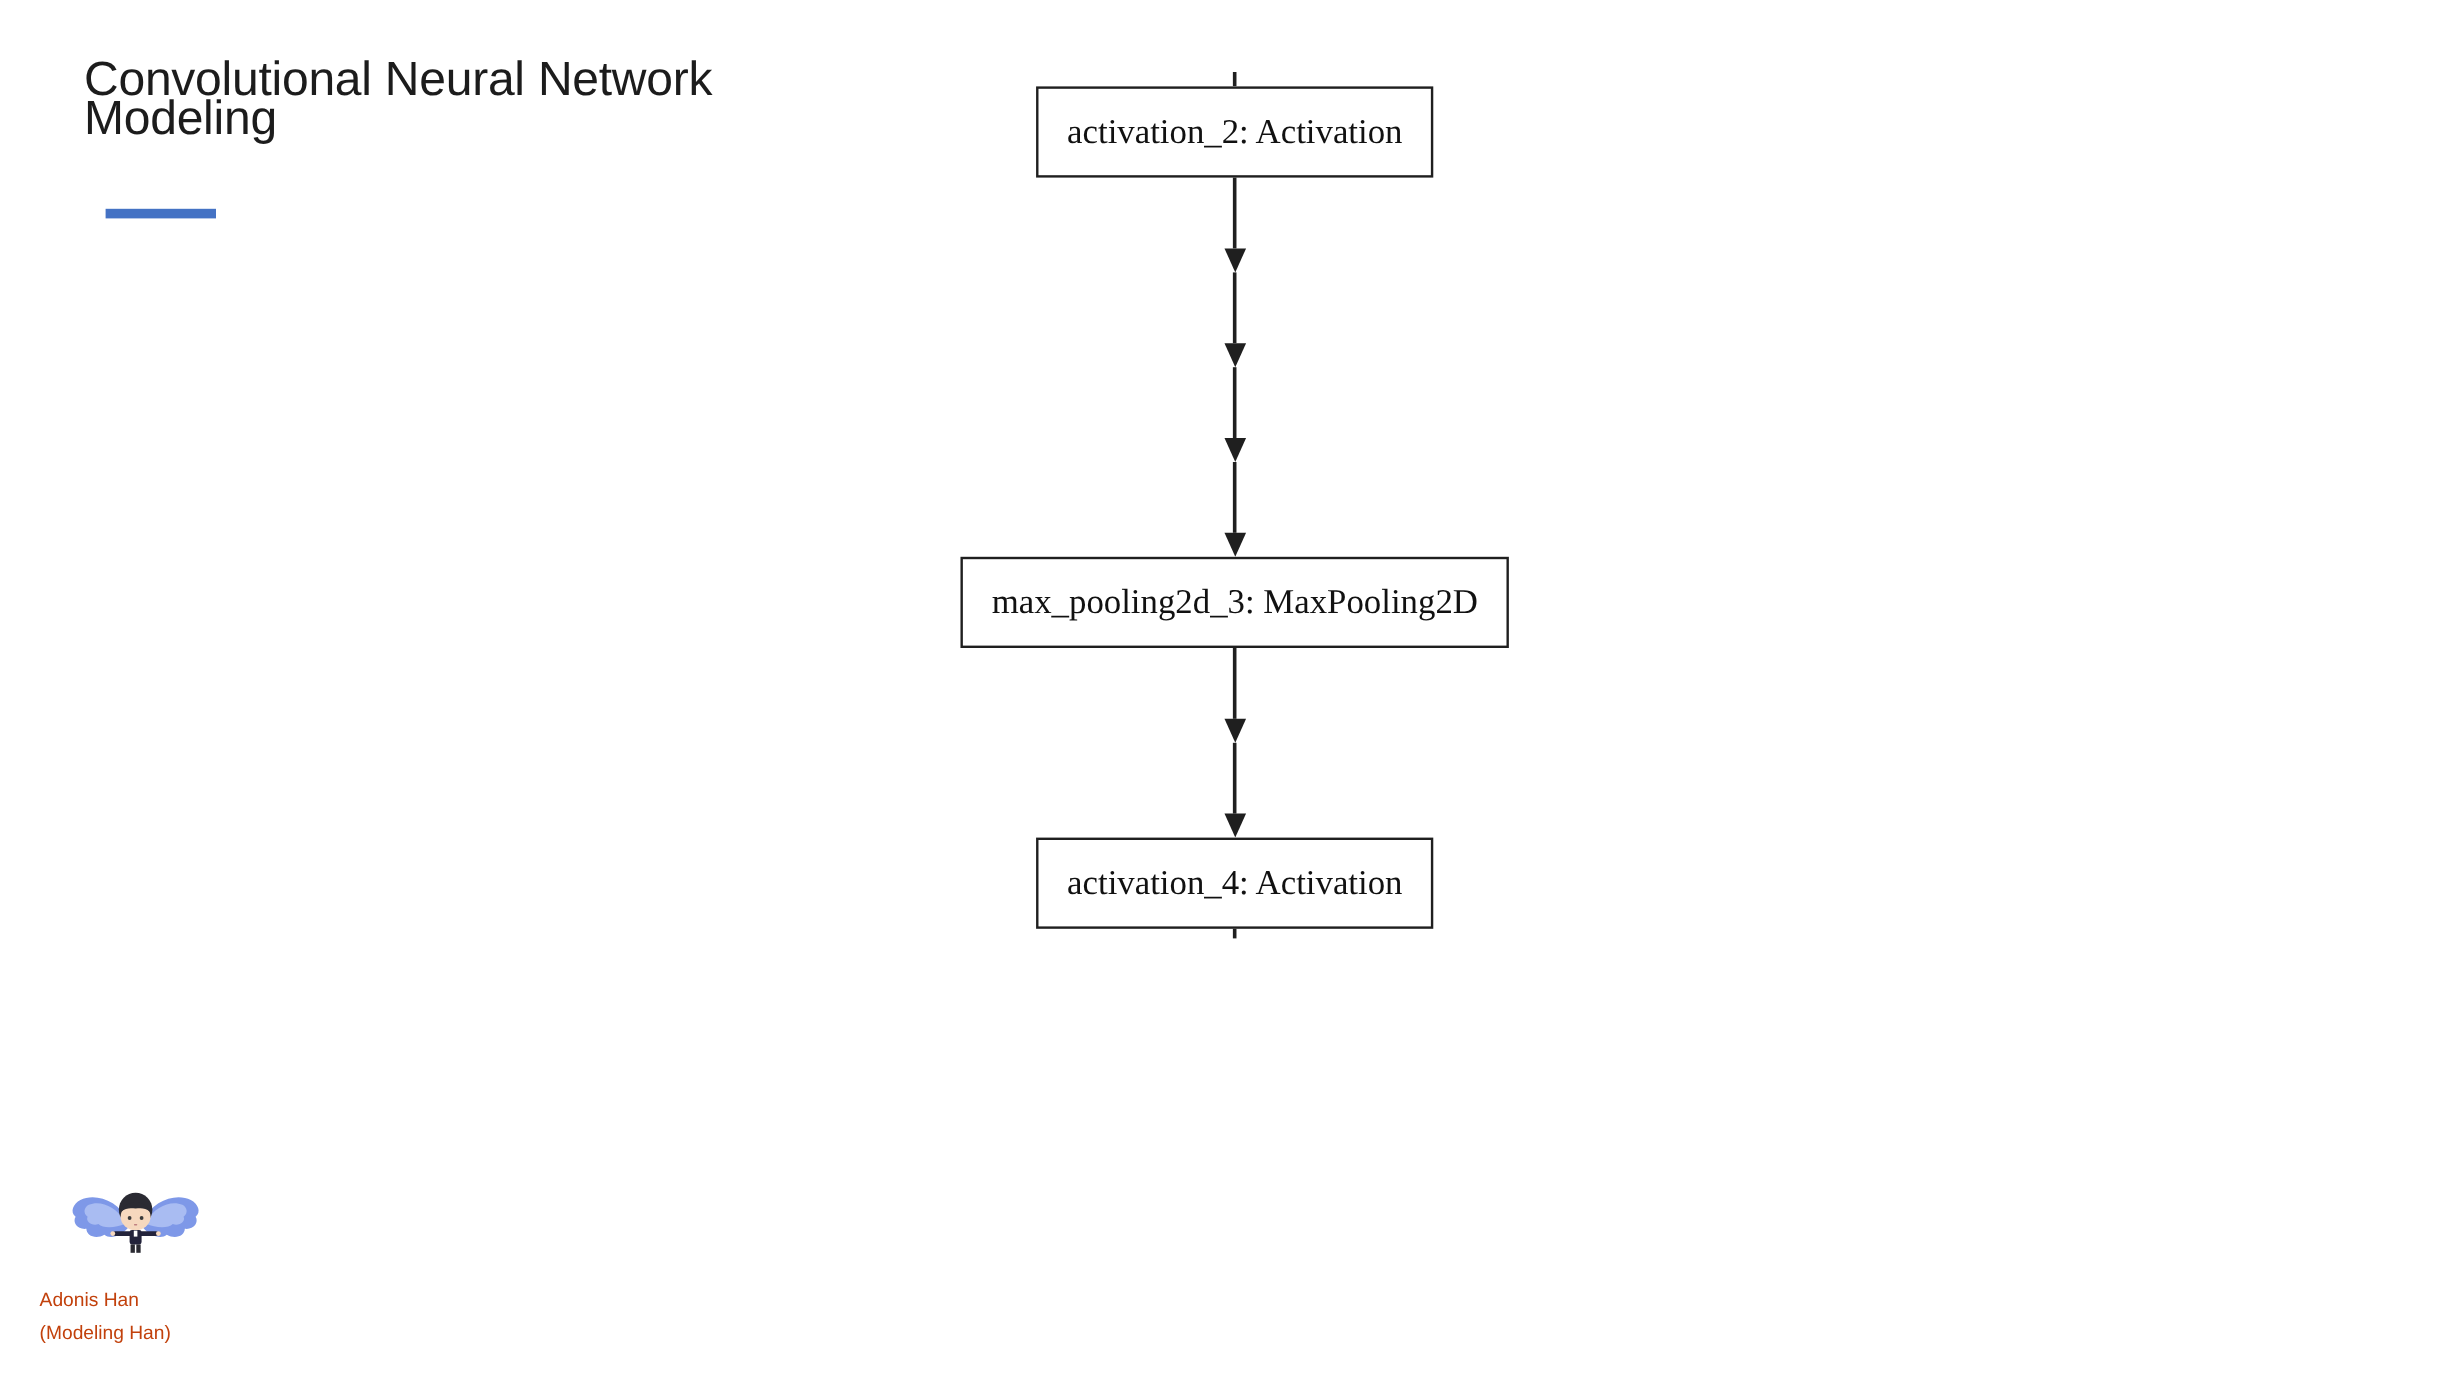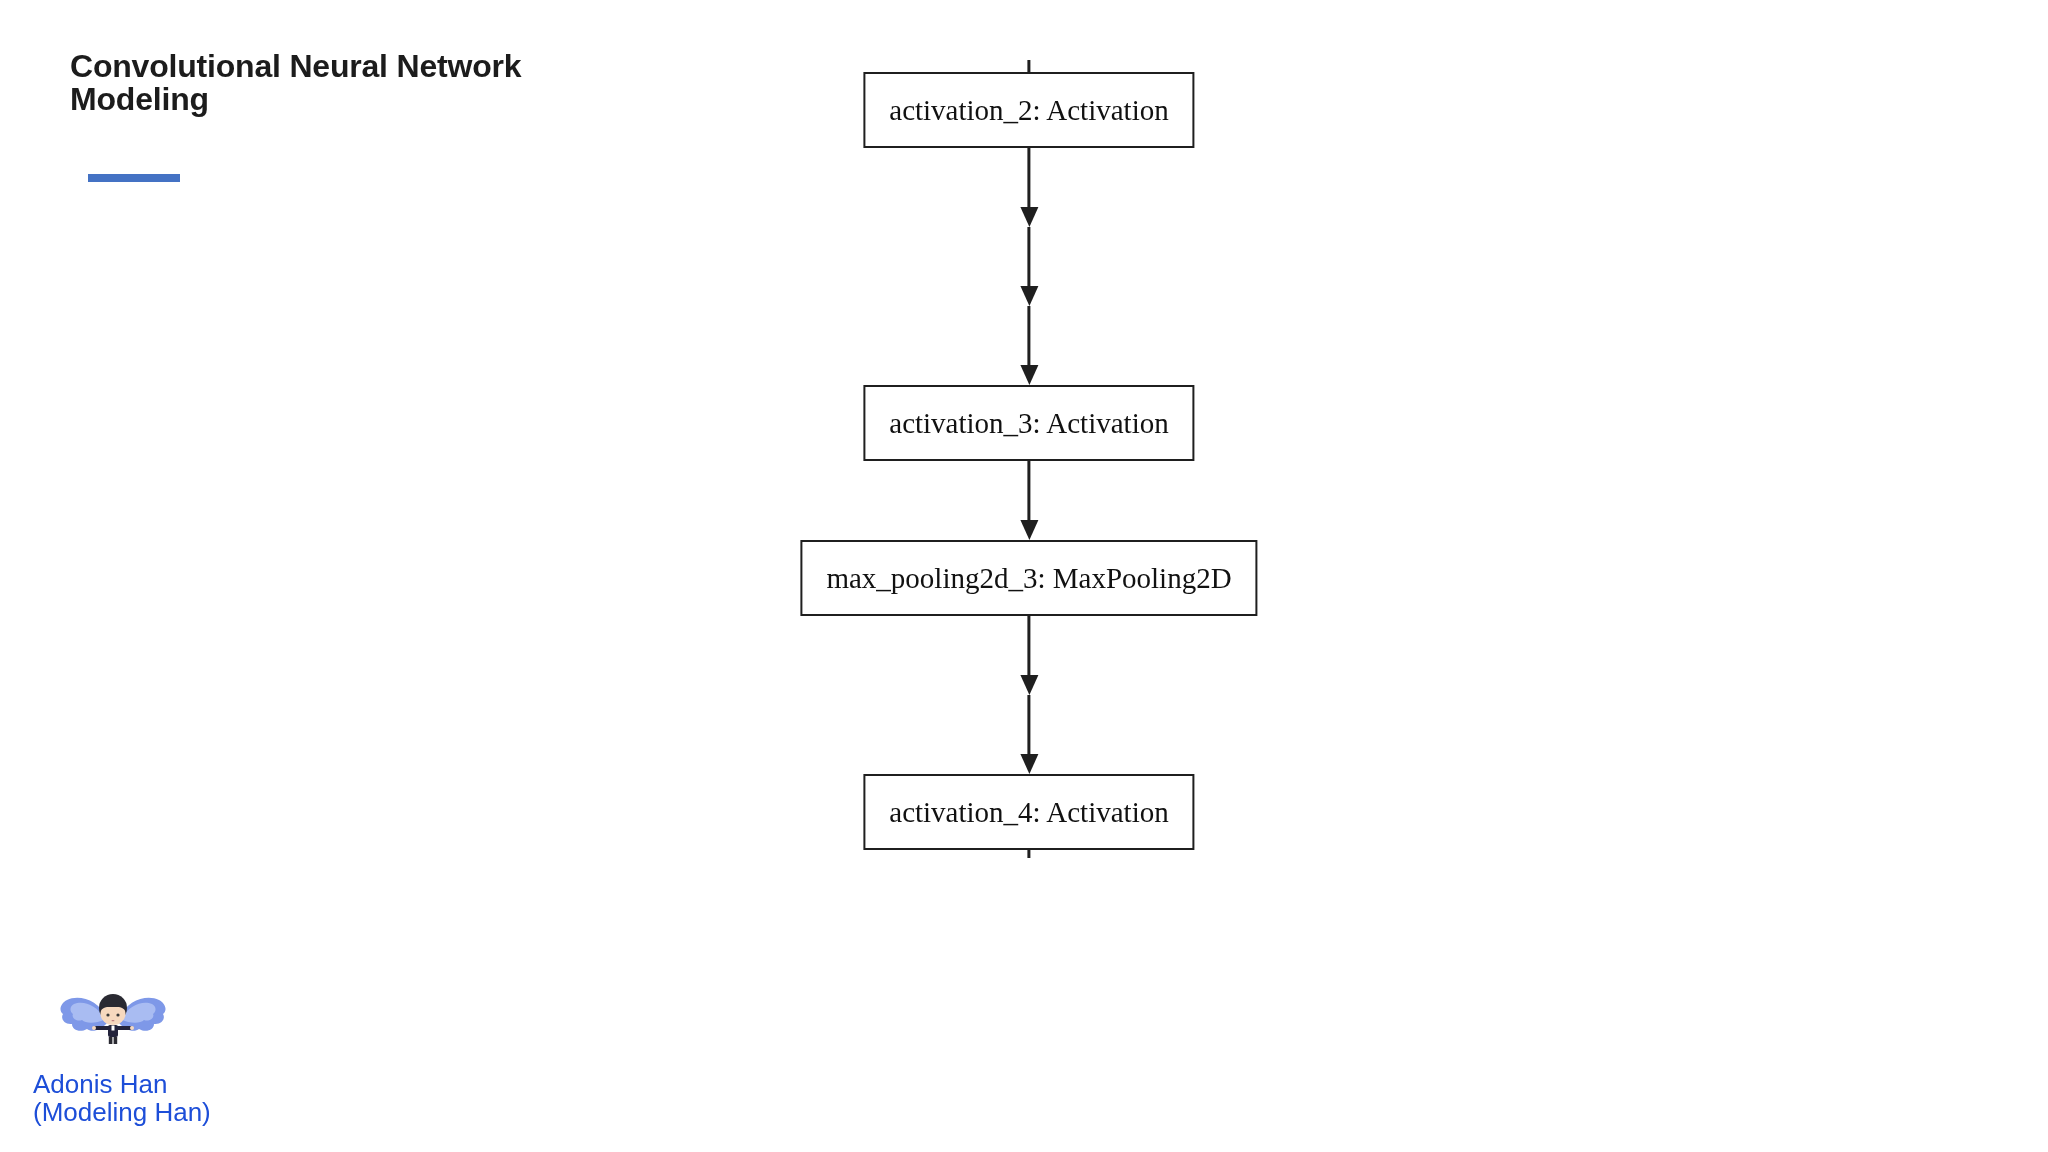--- a/index.html
+++ b/index.html
@@ -13,23 +13,23 @@
     position: relative;
     overflow: hidden;
     font-family: "Liberation Sans", sans-serif;
   }
 
   
   .slide-title {
     position: absolute;
     left: 70px;
     top: 50px;
-    font-size: 32px;
+    font-size: 40px;
     line-height: 33px;
-    font-weight: 700;
+    font-weight: 400;
     color: #1c1c1c;
     white-space: pre-line;
     letter-spacing: -0.2px;
   }
   .accent-bar {
     position: absolute;
     left: 88px;
     top: 174px;
     width: 92px;
     height: 8px;
@@ -94,23 +94,23 @@
     position: absolute;
     left: 53px;
     top: 992px;
     width: 120px;
     height: 64px;
   }
   .author-names {
     position: absolute;
     left: 33px;
     top: 1070px;
-    font-size: 26px;
+    font-size: 16px;
     line-height: 28px;
-    color: #1d4ed8;
+    color: #c2410c;
   }
 </style>
 </head>
 <body>
 
 <div class="slide-title">Convolutional Neural Network
 Modeling</div>
 <div class="accent-bar"></div>
 
 <div class="diagram" id="diagram">
@@ -130,23 +130,20 @@
     <div class="arrow-line"></div>
     <div class="arrow-head"></div>
   </div>
 
 
   <div class="arrow">
     <div class="arrow-line"></div>
     <div class="arrow-head"></div>
   </div>
 
-  <div class="node">
-    <span class="node-label">activation_3: Activation</span>
-  </div>
 
   <div class="arrow">
     <div class="arrow-line"></div>
     <div class="arrow-head"></div>
   </div>
 
   <div class="node">
     <span class="node-label">max_pooling2d_3: MaxPooling2D</span>
   </div>
 

